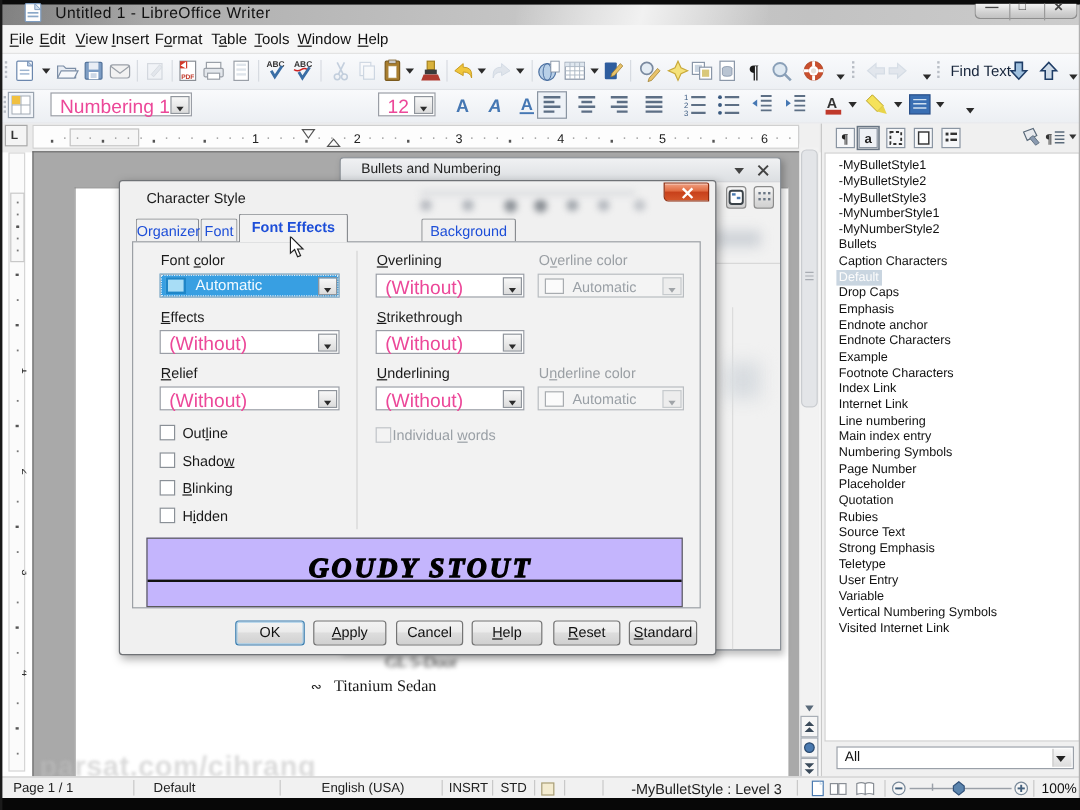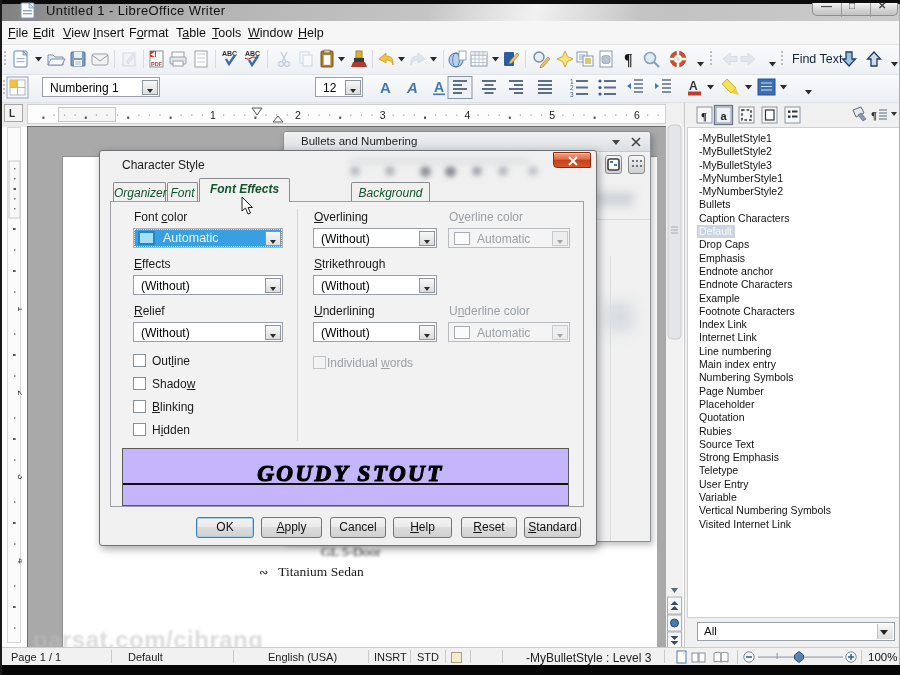--- a/index.html
+++ b/index.html
@@ -24,21 +24,21 @@
 #winbtns .g { position:absolute; font-size:11px; color:#444; font-weight:bold; }
 
 
 #menubar { left:0; top:21px; width:900px; height:24px; background:#f6f6f6; border-bottom:1px solid #e3e3e3; font-size:12.5px; color:#111; }
 #menubar span { position:absolute; top:5px; }
 
 
 #toolbar1 { left:0; top:45px; width:900px; height:30px; background:linear-gradient(#f9fafc,#edf0f4); border-bottom:1px solid #dfe2e6; }
 #toolbar2 { left:0; top:75px; width:900px; height:28px; background:linear-gradient(#f9fafc,#ecEFf3); border-bottom:1px solid #dfe2e6; }
 .combo { position:absolute; background:#fff; border:1px solid #9a9ea6; height:20px; }
-.combo .txt { position:absolute; left:7px; top:3px; font-size:12px; color:#000000; white-space:nowrap; }
+.combo .txt { position:absolute; left:7px; top:3px; font-size:16px; color:#ec4899; white-space:nowrap; }
 .combo .btn { position:absolute; right:1.5px; top:1.5px; bottom:1.5px; width:16px;
   background:linear-gradient(#f8f8f8,#dcdcdc); border:1px solid #90959c; }
 .combo .btn:after { content:""; position:absolute; left:4.5px; top:8px;
   border:3.5px solid transparent; border-top:4.5px solid #2b2b2b; }
 
 
 #rulerrow { left:0; top:103px; width:900px; height:24px; background:#ebebeb; }
 #ruler { position:absolute; left:27px; top:1px; width:639px; height:20px; background:#fdfdfd; border:1px solid #d0d0d0; }
 #corner { position:absolute; left:4px; top:1px; width:19px; height:18px; background:#f4f4f4; border:1px solid #a8a8a8; font-size:10px; color:#333; }
 #lmarginbox { position:absolute; left:30px; top:2px; width:58px; height:15px; background:#f6f6f6; border:1px solid #c4c4c4; }
@@ -63,21 +63,21 @@
 #bulltitle { position:absolute; left:0; top:0; width:100%; height:20px; background:linear-gradient(#f0f1f3,#dcdfe2); border-bottom:1px solid #c6c9cd; border-radius:3px 3px 0 0; font-size:11.5px; color:#222; padding:3px 0 0 17px; }
 #bullbody { position:absolute; left:0; top:20px; width:100%; height:390px; }
 
 
 #chardlg { left:99px; top:150px; width:498px; height:396px; background:#f0f0f0; border:1px solid #6f7276; border-radius:3px; box-shadow:2px 3px 8px rgba(0,0,0,0.35); }
 #chartitle { position:absolute; left:22px; top:7px; font-size:12px; color:#1a1a1a; }
 #charblur { position:absolute; left:0; top:0; width:484px; height:30px; }
 #charblur i { position:absolute; top:15px; width:10px; height:10px; border-radius:50%; filter:blur(2.5px); }
 #closebtn { position:absolute; left:453px; top:1px; width:38px; height:16px;
   background:linear-gradient(#f1a081,#e06a40 45%,#c8401a 50%,#d4562a); border:1px solid #8e2a0c; border-radius:0 2px 0 4px; box-shadow:inset 0 1px 0 rgba(255,255,255,0.4); }
-.tab { position:absolute; top:31px; height:20px; background:#f0f0f0; border:1px solid #898c90; border-bottom:none; border-radius:2px 2px 0 0; font-size:12px; color:#14532d; text-align:center; padding-top:3px;font-style:italic; }
+.tab { position:absolute; top:31px; height:20px; background:#f0f0f0; border:1px solid #898c90; border-bottom:none; border-radius:2px 2px 0 0; font-size:12px; color:#1d4ed8; text-align:center; padding-top:3px; }
 .seltab { top:27px; height:24px; font-weight:bold; background:#f2f2f2; z-index:3; }
 #tabframe { position:absolute; left:10px; top:50px; width:474px; height:306px; border:1px solid #9ca0a5; background:#f2f2f2; z-index:1; }
 .lbl { position:absolute; margin-left:1px; font-size:12px; color:#1a1a1a; z-index:2; }
 .lbl.dis { color:#9a9fa4; }
 #chardlg .combo { z-index:2; }
 #vsep { position:absolute; left:197px; top:58px; width:1px; height:232px; background:#d5d5d5; z-index:2; }
 .cb { position:absolute; font-size:12px; color:#1a1a1a; z-index:2; padding-left:19px; }
 .cb .box { position:absolute; left:0; top:0; width:13px; height:13px; background:#fff; border:1px solid #8a9097; }
 .cb.dis { color:#9aa0a6; }
 .cb.dis .box { background:#f3f3f3; border-color:#c0c4c8; }

